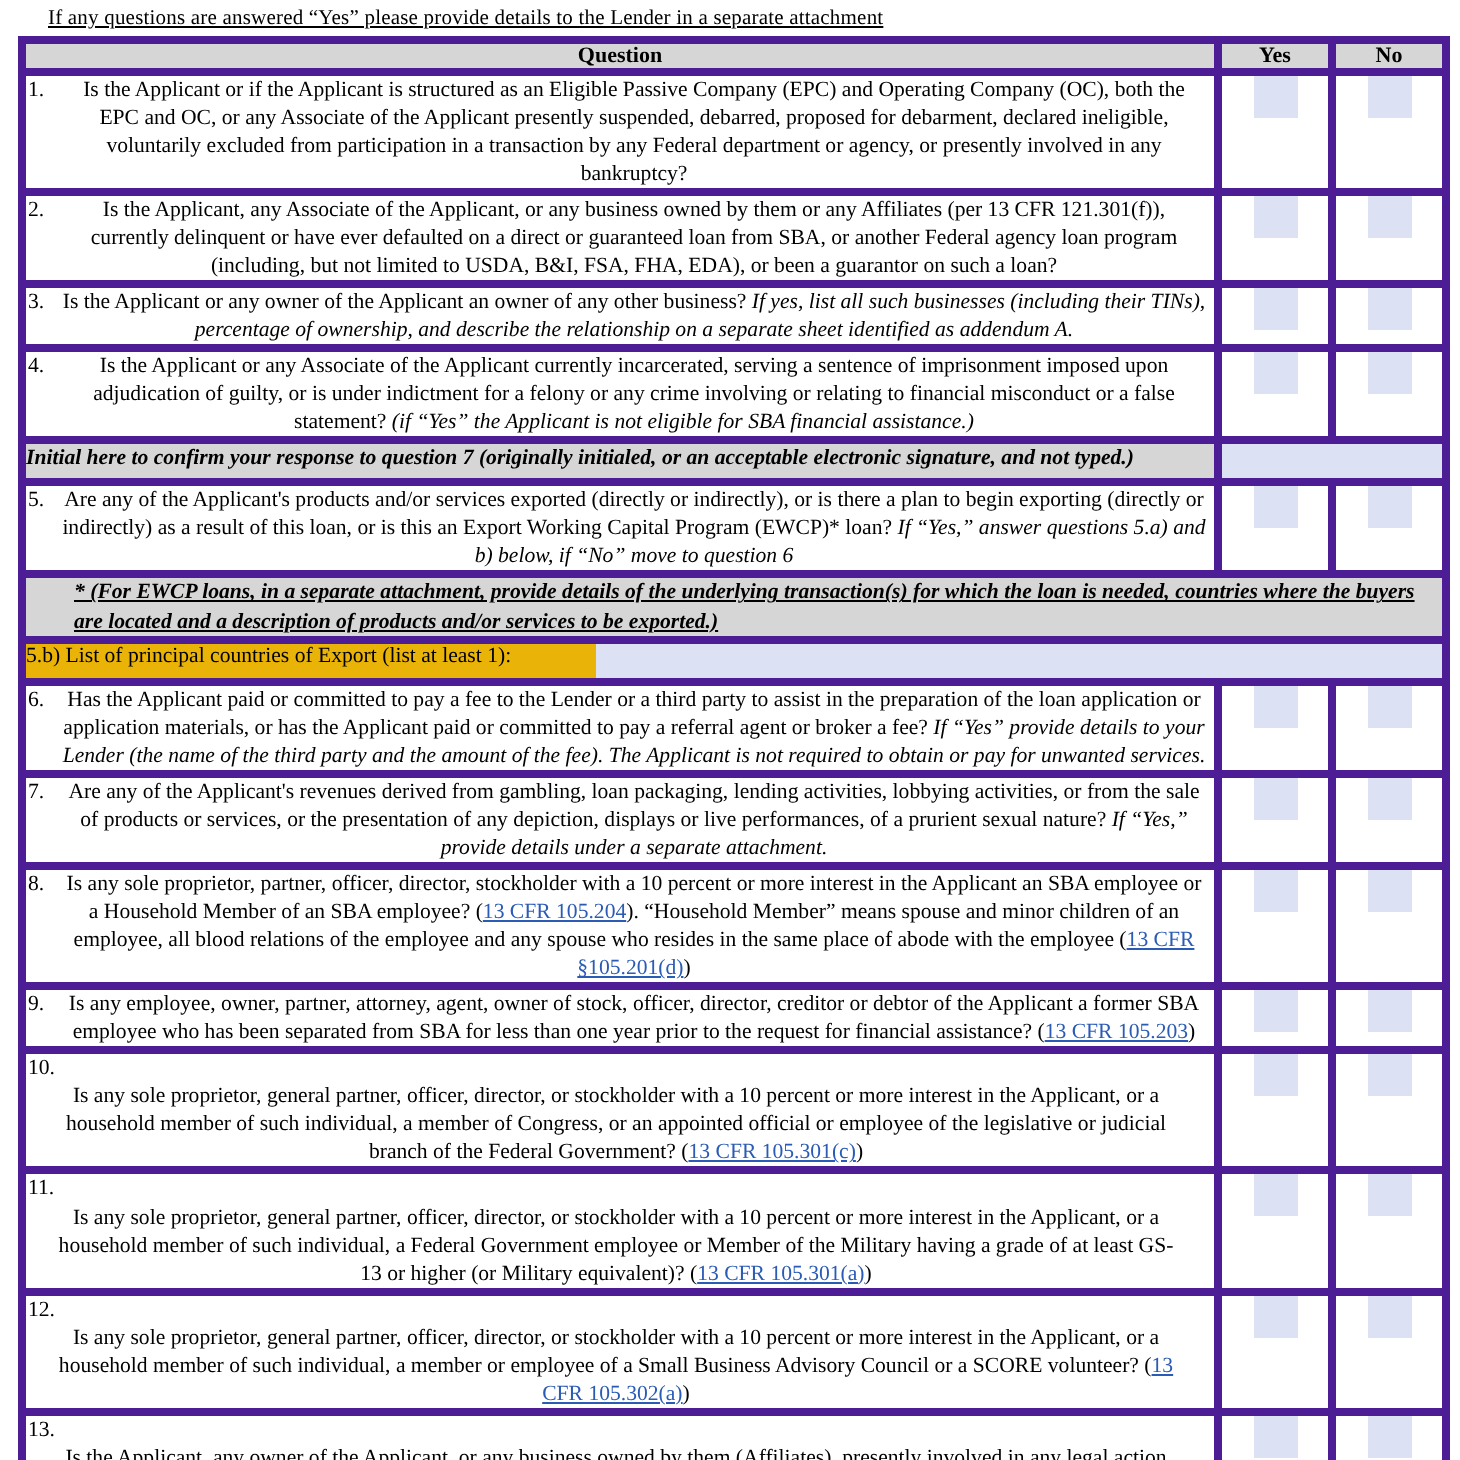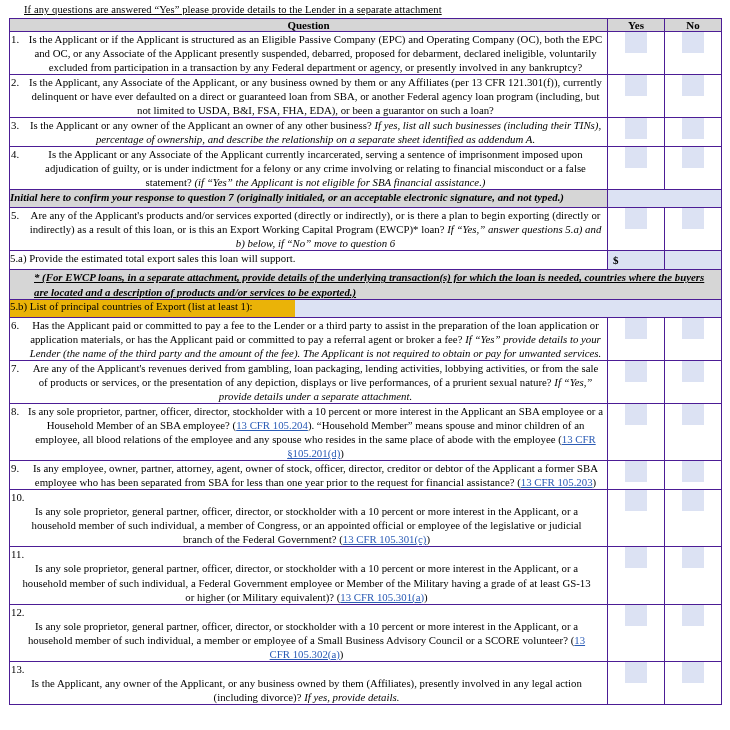--- a/index.html
+++ b/index.html
@@ -28,21 +28,21 @@
     letter-spacing: 0.1px;
     white-space: nowrap;
   }
   table.qtable {
     border-collapse: collapse;
     width: 712px;
     margin-left: 9px;
     table-layout: fixed;
   }
   table.qtable td, table.qtable th {
-    border: 1px solid #4c1d95;
+    border: 4px solid #4c1d95;
     vertical-align: top;
     padding: 0;
   }
   
   col.c-question { width: 598px; }
   col.c-yes { width: 57px; }
   col.c-no { width: 57px; }
 
   th.hdr {
     background: #d6d6d6;
@@ -191,29 +191,20 @@
           <td class="fieldcell" colspan="2">
             <span class="inline-field"></span>
           </td>
         </tr>
         <tr>
           <td class="qcell"><span class="qnum">5.</span><span class="qbody">Are any of the Applicant's products and/or services exported (directly or indirectly), or is there a plan to begin exporting (directly or indirectly) as a result of this loan, or is this an Export Working Capital Program (EWCP)* loan? <i>If “Yes,” answer questions 5.a) and b) below, if “No” move to question 6</i></span></td>
           <td class="boxcell"><span class="chk"></span></td>
           <td class="boxcell"><span class="chk"></span></td>
         </tr>
         <tr>
-          <td class="plaincell">5.a) Provide the estimated total export sales this loan will support.</td>
-          <td class="dollarcell">
-            <span class="dollar">$</span>
-          </td>
-          <td class="fieldcell">
-            <span class="inline-field"></span>
-          </td>
-        </tr>
-        <tr>
           <td class="noterow nopad" colspan="3">* (For EWCP loans, in a separate attachment, provide details of the underlying transaction(s) for which the loan is needed, countries where the buyers are located and a description of products and/or services to be exported.)</td>
         </tr>
         <tr>
           <td colspan="3" style="padding: 0px;">
             <table class="sub5b">
               <tbody>
                 <tr>
                   <td class="lblcell" style="width:285px">5.b) List of principal countries of Export (list at least 1):</td>
                   <td class="f1"></td>
                   <td class="f2"></td>

